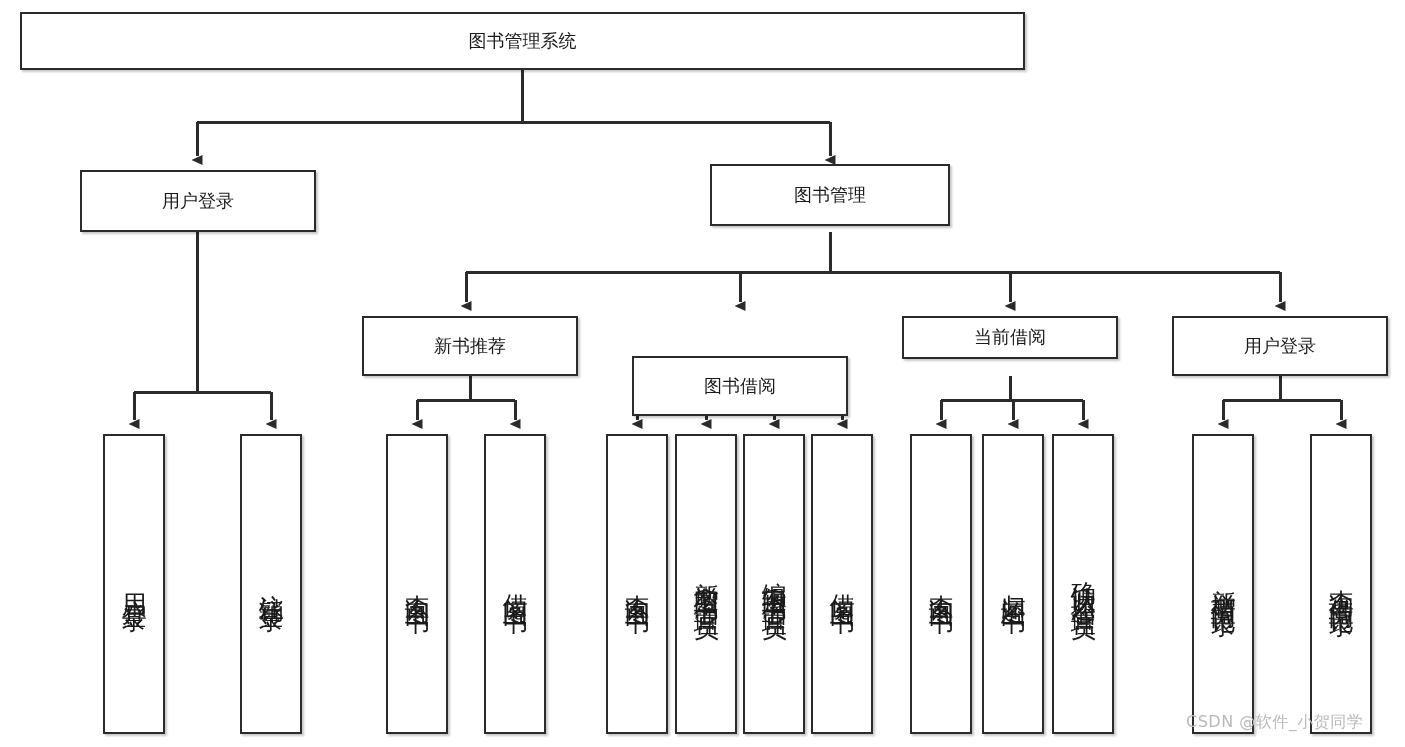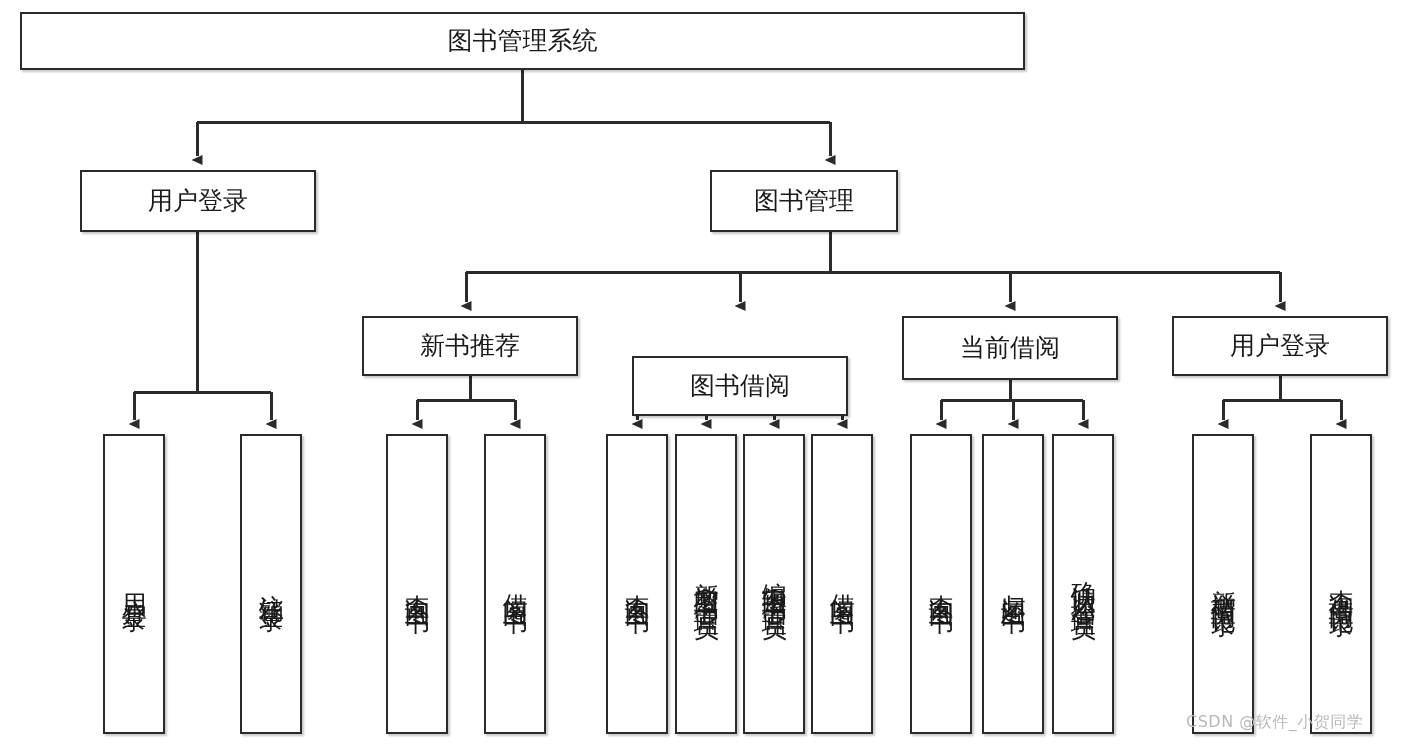--- a/index.html
+++ b/index.html
@@ -27,21 +27,21 @@
     align-items: center;
     justify-content: center;
   }
   .node-label {
     color: #1a1a1a;
     line-height: 1.25;
     text-align: center;
     white-space: nowrap;
   }
   .h-label {
-    font-size: 25px;
+    font-size: 18px;
   }
   .v-label {
     writing-mode: vertical-rl;
     text-orientation: upright;
     font-size: 25px;
     letter-spacing: 5px;
     white-space: nowrap;
   }
   #edges {
     position: absolute;
@@ -116,31 +116,31 @@
     </g>
   </svg>
 
   <div class="node" style="left:20px; top:12px; width:1005px; height:58px;">
     <span class="node-label h-label">图书管理系统</span>
   </div>
 
   <div class="node" style="left:80px; top:170px; width:236px; height:62px;">
     <span class="node-label h-label">用户登录</span>
   </div>
-  <div class="node" style="left:710px; top:170px; width:188px; height:62px;">
+  <div class="node" style="left:710px; top:164px; width:240px; height:62px;">
     <span class="node-label h-label">图书管理</span>
   </div>
 
   <div class="node" style="left:362px; top:316px; width:216px; height:60px;">
     <span class="node-label h-label">新书推荐</span>
   </div>
   <div class="node" style="left:632px; top:316px; width:216px; height:60px;margin-top:40px;">
     <span class="node-label h-label">图书借阅</span>
   </div>
-  <div class="node" style="left:902px; top:316px; width:216px; height:64px;">
+  <div class="node" style="left:902px; top:316px; width:216px; height:43px;">
     <span class="node-label h-label">当前借阅</span>
   </div>
   <div class="node" style="left:1172px; top:316px; width:216px; height:60px;">
     <span class="node-label h-label">用户登录</span>
   </div>
 
   <div class="node" style="left:103px; top:434px; width:62px; height:300px;">
     <span class="node-label v-label">用户登录</span>
   </div>
   <div class="node" style="left:240px; top:434px; width:62px; height:300px;">

